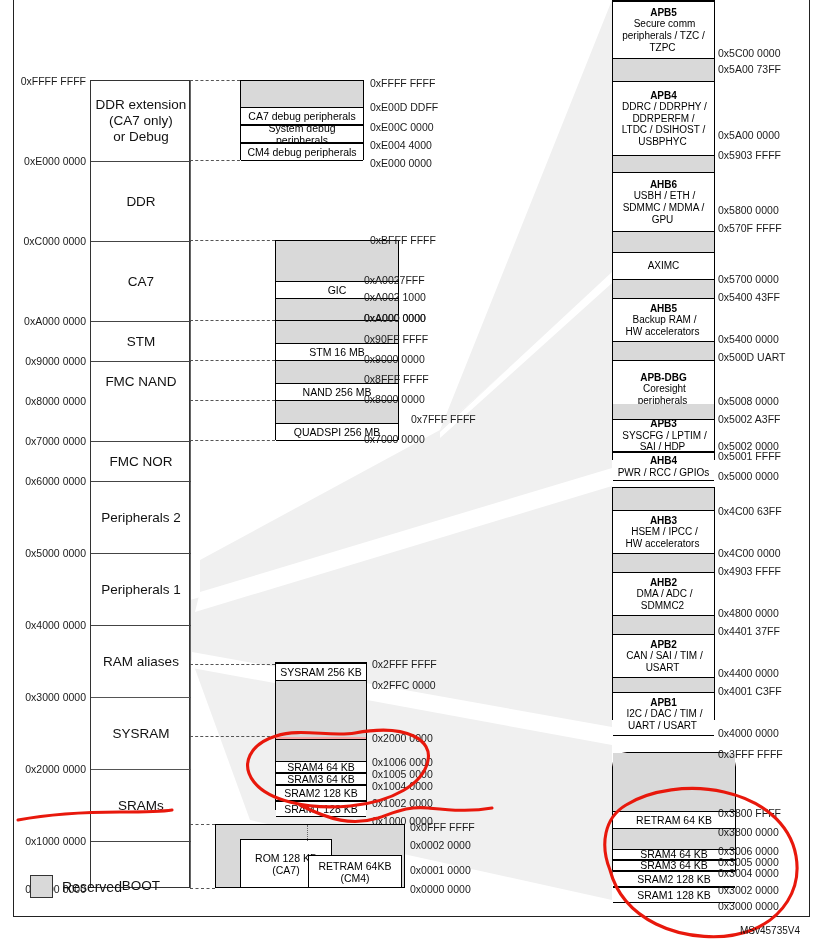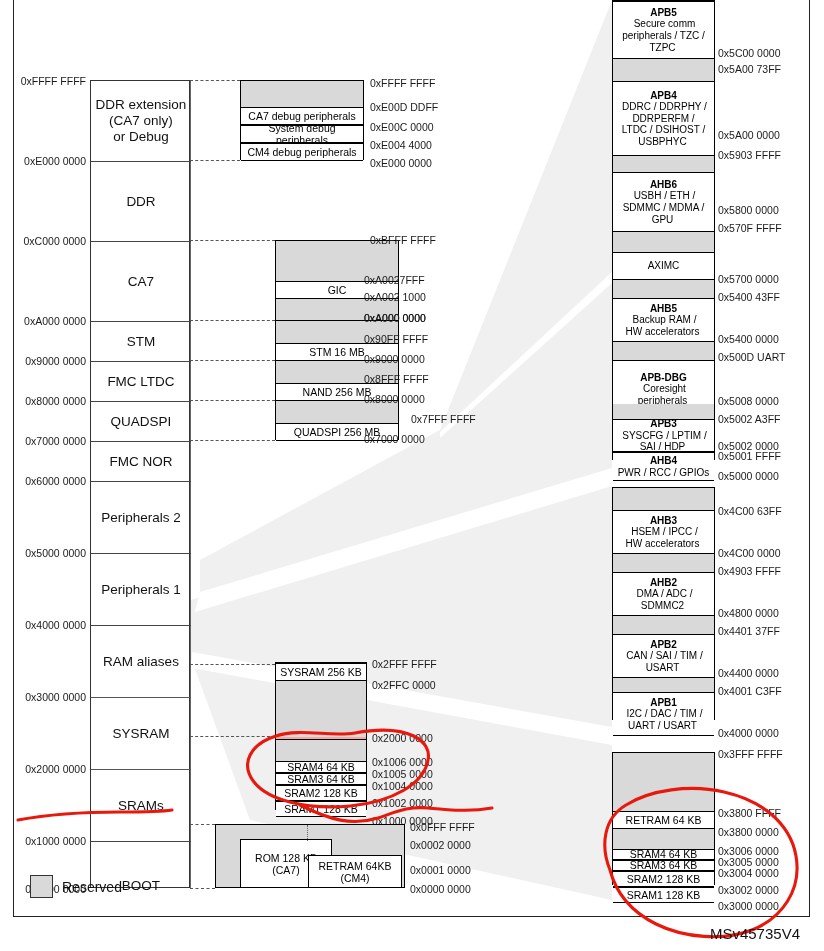--- a/index.html
+++ b/index.html
@@ -40,21 +40,21 @@
   .seg span{font-size:10.5px;color:#000;line-height:1.15;padding:0 2px;}
   .seg span b{font-weight:bold;}
 
   
   .pblk .seg span{font-size:10px;line-height:1.16;}
 
   
   .legend{position:absolute;left:30px;top:875px;display:flex;align-items:center;gap:9px;}
   .legend .sw{width:23px;height:23px;background:#d9d9d9;border:1.5px solid #333;box-sizing:border-box;}
   .legend .tx{font-size:14px;color:#111;}
-  .sig{position:absolute;right:24px;top:925px;font-size:15px;color:#111;}
+  .sig{position:absolute;right:24px;top:925px;font-size:10px;color:#111;}
 
   svg.overlay{position:absolute;left:0;top:0;width:824px;height:951px;pointer-events:none;}
 </style>
 </head>
 <body>
 
 <div id="root">
 
   <svg class="overlay" viewBox="0 0 824 951">
 
@@ -80,24 +80,21 @@
     <div class="mrow" style="top:80px;height:80px;">
         <span style="white-space:pre-line">DDR</span>
       </div>
     <div class="mrow" style="top:160px;height:80px;">
         <span style="white-space:pre-line">CA7</span>
       </div>
     <div class="mrow" style="top:240px;height:40px;">
         <span style="white-space:pre-line">STM</span>
       </div>
     <div class="mrow" style="top:280px;height:40px;">
-        <span style="white-space:pre-line">FMC LTDC</span>
-      </div>
-    <div class="mrow" style="top:320px;height:40px;">
-        <span style="white-space:pre-line">QUADSPI</span>
+        <span style="white-space:pre-line">FMC NAND</span>
       </div>
     <div class="mrow" style="top:360px;height:40px;">
         <span style="white-space:pre-line">FMC NOR</span>
       </div>
     <div class="mrow" style="top:400px;height:72px;">
         <span style="white-space:pre-line">Peripherals 2</span>
       </div>
     <div class="mrow" style="top:472px;height:72px;">
         <span style="white-space:pre-line">Peripherals 1</span>
       </div>
@@ -336,21 +333,21 @@
   </div>
   <div class="addr abs" style="left:718px;top:506px;">0x4C00 63FF</div>
   <div class="addr abs" style="left:718px;top:548px;">0x4C00 0000</div>
   <div class="addr abs" style="left:718px;top:566px;">0x4903 FFFF</div>
   <div class="addr abs" style="left:718px;top:608px;">0x4800 0000</div>
   <div class="addr abs" style="left:718px;top:626px;">0x4401 37FF</div>
   <div class="addr abs" style="left:718px;top:668px;">0x4400 0000</div>
   <div class="addr abs" style="left:718px;top:686px;">0x4001 C3FF</div>
   <div class="addr abs" style="left:718px;top:728px;">0x4000 0000</div>
 
-  <div class="dbox" style="left:612px;top:752px;width:103px;height:133px;">
+  <div class="dbox" style="left:612px;top:752px;width:124px;height:133px;border-radius:15px;">
     <div class="seg res" style="top:0px;height:58px;">
         <span></span>
       </div>
     <div class="seg wh" style="top:58px;height:18px;">
         <span>RETRAM 64 KB</span>
       </div>
     <div class="seg res" style="top:76px;height:20px;">
         <span></span>
       </div>
     <div class="seg wh" style="top:96px;height:11px;">

